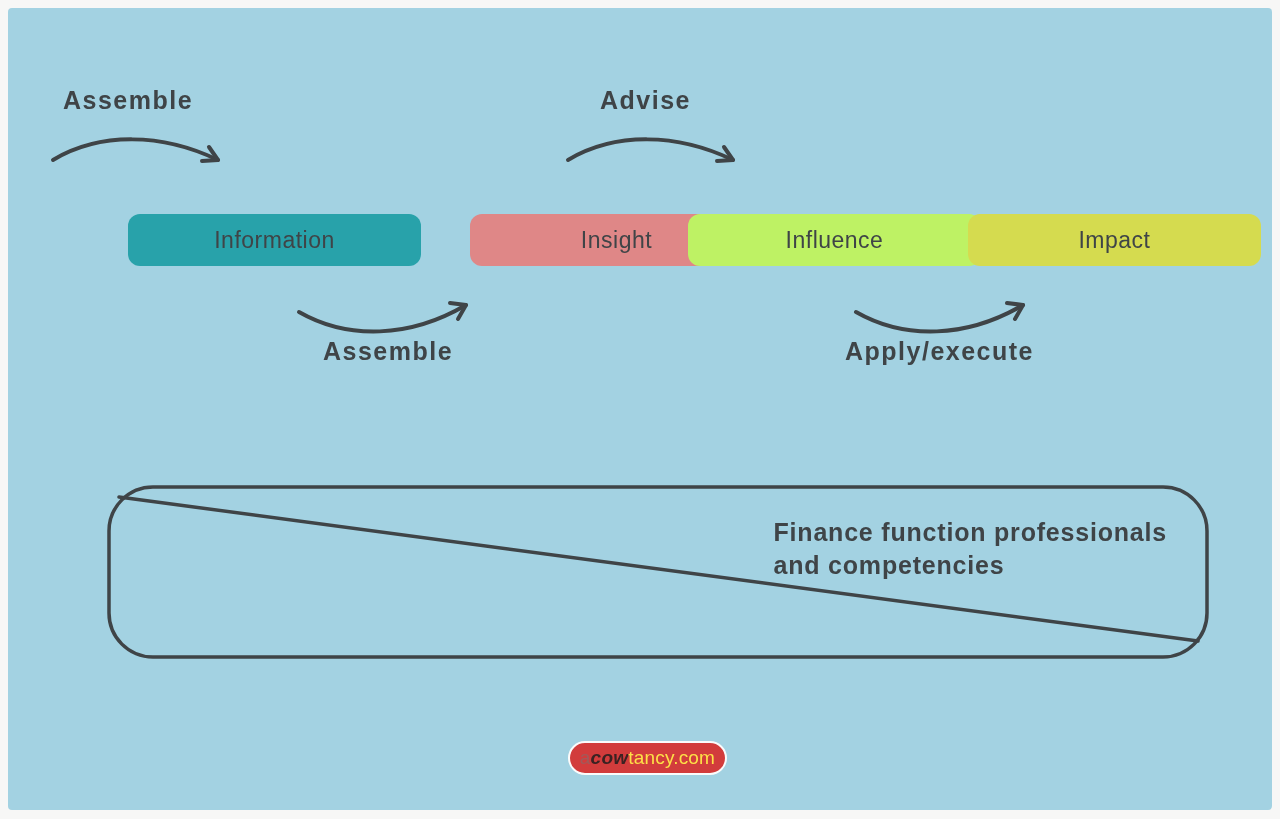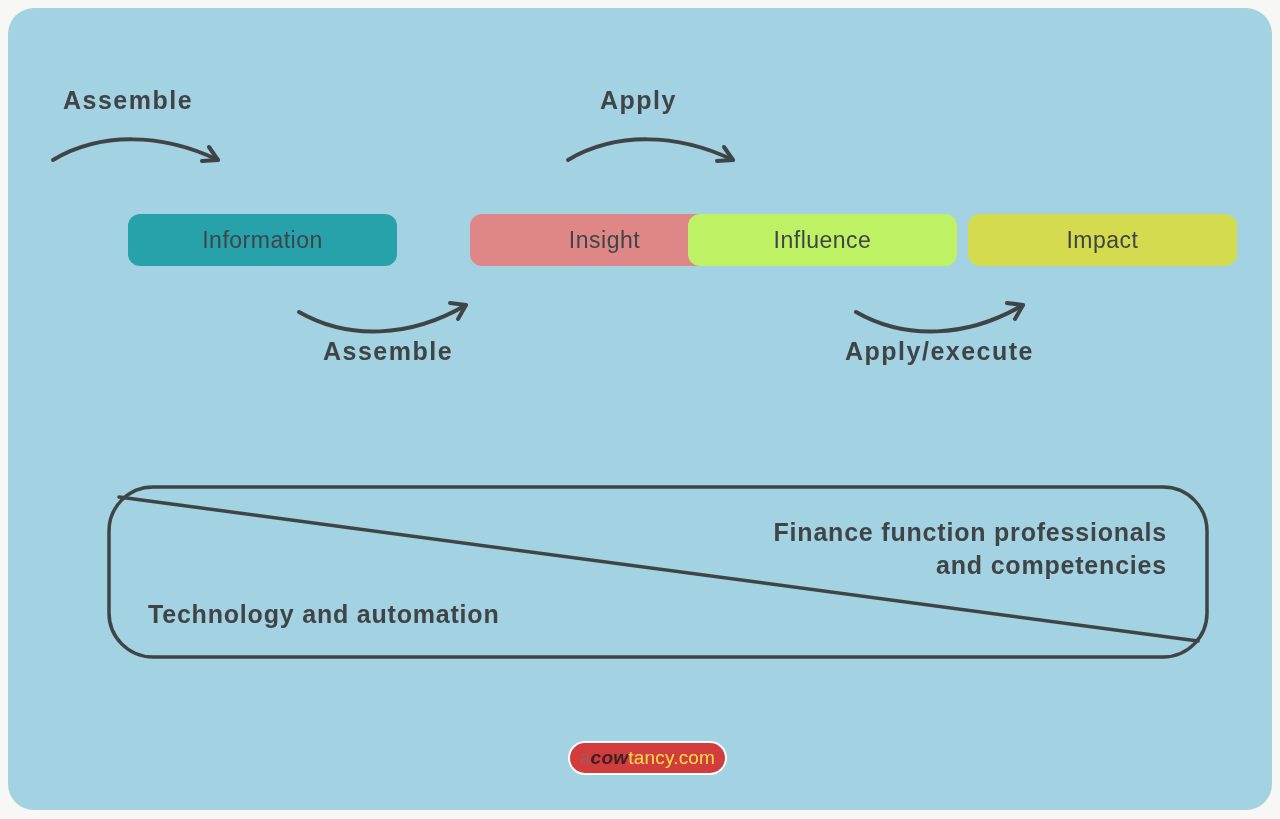--- a/index.html
+++ b/index.html
@@ -8,34 +8,34 @@
     font-family: "Liberation Sans", "DejaVu Sans", sans-serif;
     background: #f7f7f6;
     position: relative;
     overflow: hidden;
   }
   .canvas {
     position: absolute;
     left: 8px; top: 8px;
     width: 1264px; height: 802px;
     background: #a3d2e2;
-    border-radius: 26px;
+    border-radius: 4px;
   }
   .flow-label {
     position: absolute;
     font-size: 25px;
     font-weight: bold;
     color: #3f4447;
     letter-spacing: 1.5px;
     white-space: nowrap;
   }
   .stage-box {
     position: absolute;
     top: 206px;
-    width: 269px; height: 52px;
+    width: 293px; height: 52px;
     border-radius: 12px;
     display: flex;
     align-items: center;
     justify-content: center;
     font-size: 23px;
     color: #3f4447;
     letter-spacing: 0.5px;
   }
   .stage-information { left: 120px; background: #28a2aa; }
   .stage-insight     { left: 420px; background: #df8787; margin-left: 42px; }
@@ -63,21 +63,20 @@
   .tradeoff-label {
     position: absolute;
     font-size: 25px;
     font-weight: bold;
     color: #3f4447;
     letter-spacing: 0.8px;
   }
   .label-finance {
     top: 508px;
     right: 105px;
-    text-align: right;
     line-height: 33px;
   }
   .label-technology { left: 140px; top: 592px; }
   .logo-pill {
     position: absolute;
     left: 560px; top: 733px;
     width: 159px; height: 34px;
     background: #d23c3c;
     border: 2.5px solid #fbfbfb;
     border-radius: 18px;
@@ -91,21 +90,21 @@
   .logo-prefix { color: #a05a5a; }
   .logo-bold   { color: #3b2222; font-weight: bold; font-style: italic; }
   .logo-suffix { color: #fde047; }
 </style>
 </head>
 <body>
 
 <div class="canvas">
 
   <div class="flow-label" style="left:55px; top:78px;">Assemble</div>
-  <div class="flow-label" style="left:592px; top:78px;">Apply</div>
+  <div class="flow-label" style="left:592px; top:78px;">Advise</div>
   <div class="flow-label" style="left:315px; top:329px;">Assemble</div>
   <div class="flow-label" style="left:837px; top:329px;">Apply/execute</div>
 
   <svg id="arrow-assemble" class="arrow-svg" viewBox="0 0 184 46">
     <path d="M3,30 C 50,2 112,3 168,30"></path>
     <path d="M159,17 L168,30 L152,31"></path>
   </svg>
   <svg id="arrow-advise" class="arrow-svg" viewBox="0 0 184 46">
     <path d="M3,30 C 50,2 112,3 168,30"></path>
     <path d="M159,17 L168,30 L152,31"></path>
@@ -134,21 +133,20 @@
   </svg>
 
   <svg class="tradeoff-svg" viewBox="0 0 1104 176">
     <rect x="3" y="3" width="1098" height="170" rx="44" ry="44"></rect>
     <line x1="13" y1="13" x2="1092" y2="157"></line>
   </svg>
   <div class="tradeoff-label label-finance">
     <div>Finance function professionals</div>
     <div>and competencies</div>
   </div>
-  <div class="tradeoff-label label-technology">Technology and automation</div>
 
   <div class="logo-pill">
     <span class="logo-prefix">a</span>
       <span class="logo-bold">cow</span>
       <span class="logo-suffix">tancy.com</span>
   </div>
 
 </div>
 
 </body></html>

